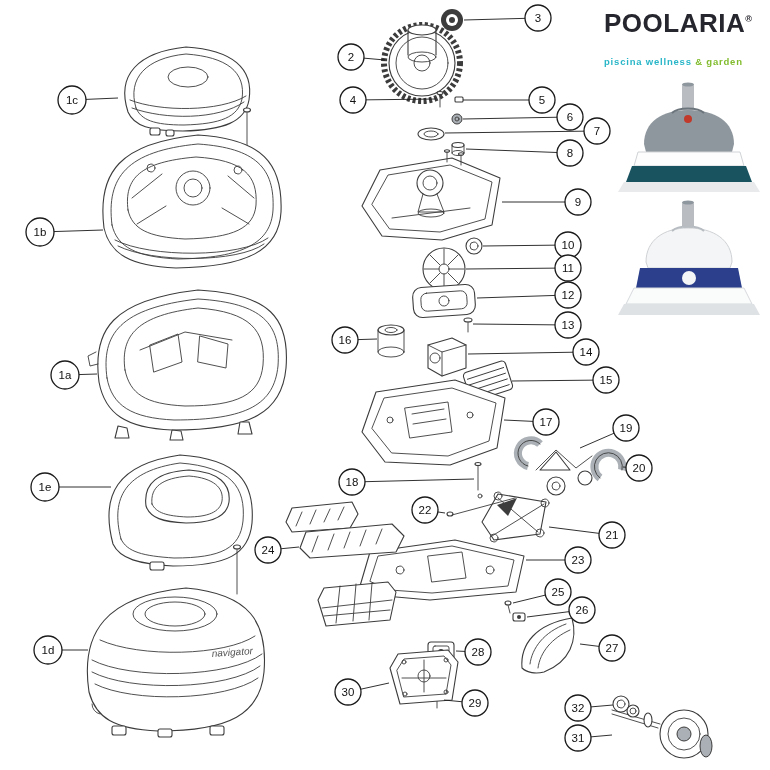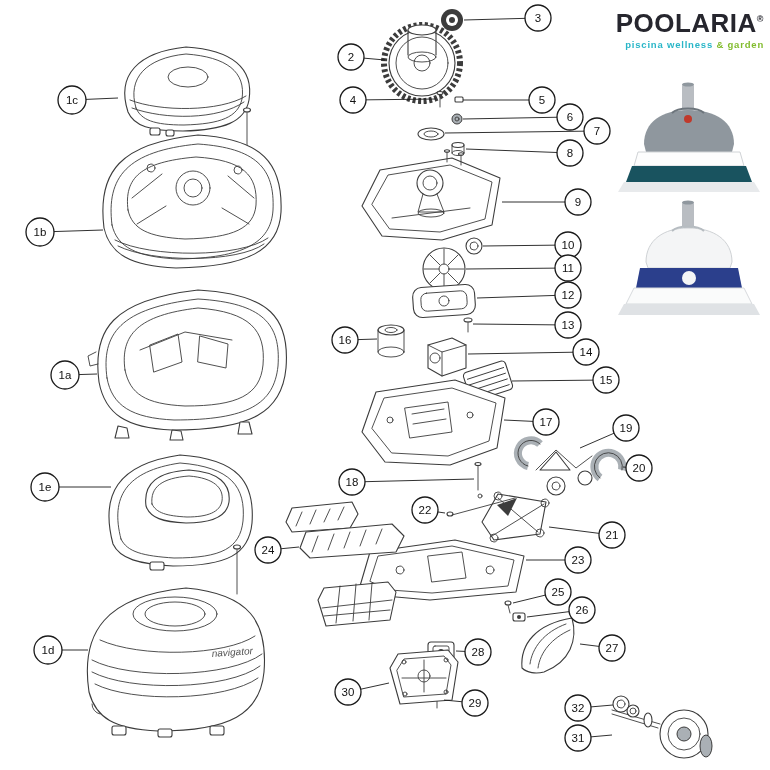--- a/index.html
+++ b/index.html
@@ -12,24 +12,24 @@
   .l{fill:none;stroke:#3c3c3c;stroke-width:0.9;stroke-linejoin:round;stroke-linecap:round}
   .d{fill:#3c3c3c;stroke:none}
   .gr{fill:#aab0b5;stroke:#3c3c3c;stroke-width:1}
   .teeth{fill:none;stroke:#3c3c3c;stroke-width:6;stroke-dasharray:3 2.5}
   .leader{stroke:#1a1a1a;stroke-width:0.9}
   .callout-circle{fill:#fff;stroke:#1a1a1a;stroke-width:1.3}
   .callout-label{font-family:"Liberation Sans",sans-serif;font-size:11.5px;fill:#111;text-anchor:middle}
   .nav-text{font-family:"Liberation Sans",sans-serif;font-style:italic;font-size:10px;fill:#555}
 
   
-  .logo{position:absolute;top:10px;right:6px;width:160px;text-align:right}
+  .logo{position:absolute;top:10px;right:6px;width:160px;text-align:left}
   .logo-word{font-weight:bold;font-size:26px;color:#26262e;letter-spacing:.5px;line-height:1}
   .reg{font-size:9px;vertical-align:super;font-weight:bold;color:#26262e}
-  .tagline{font-size:9.5px;font-weight:bold;letter-spacing:.8px;margin-top:3px;white-space:nowrap}
+  .tagline{font-size:9.5px;font-weight:bold;letter-spacing:.8px;margin-top:20px;white-space:nowrap}
   .tw-teal{color:#29b6c8}
   .tw-green{color:#82bc2e}
 
   .photo{position:absolute;right:5px;width:152px}
   .photo-1{top:82px;height:113px}
   .photo-2{top:198px;height:122px}
 </style>
 </head>
 <body>
 

